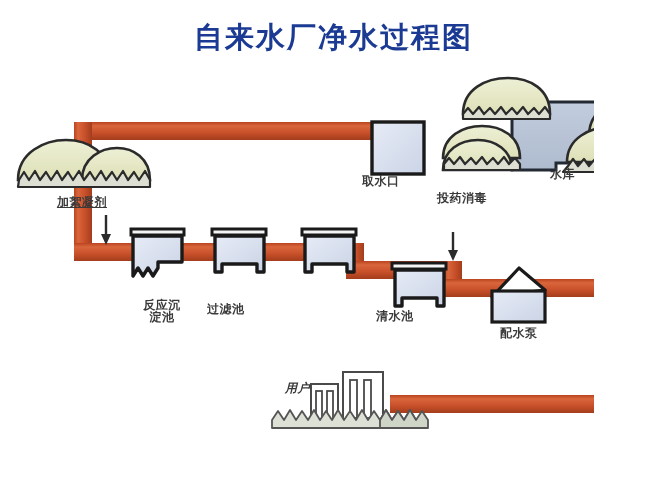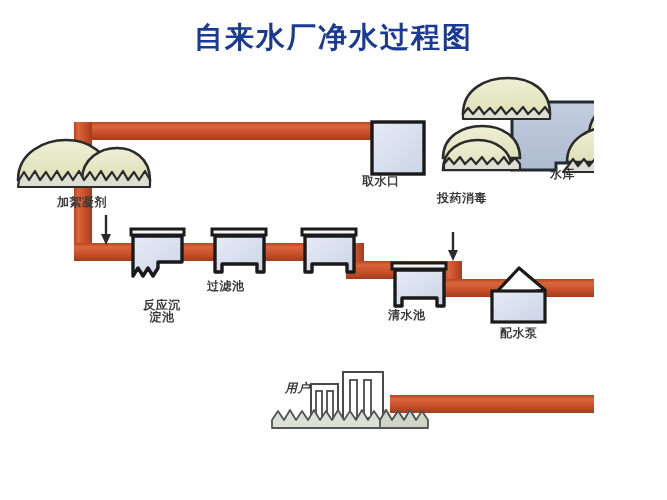--- a/index.html
+++ b/index.html
@@ -186,31 +186,31 @@
 
       <path d="M272 420 l6 -9 l6 9 l6 -10 l6 10 l6 -9 l6 9 l6 -10 l6 10 l6 -9 l6 9 l6 -10 l6 10 l6 -9 l6 9 l6 -10 l6 10 l6 -9 l6 9 l6 -10 l6 10 l6 -9 l6 9 l6 -10 l6 10 v8 h-144 z" fill="#dde0d4" stroke="#555555" stroke-width="1.8" stroke-linejoin="round"></path>
       <path d="M380 420 l6 -10 l6 10 l6 -9 l6 9 l6 -10 l6 10 l6 -9 l6 9 v8 h-48 z" fill="#cfd6c8" stroke="#555555" stroke-width="1.8" stroke-linejoin="round"></path>
     </g>
   </svg>
 
   <div class="lbl" style="left:362px; top:175px;">取水口</div>
 
   <div class="lbl" style="left:550px; top:168px;">水库</div>
 
-  <div class="lbl" style="left:57px; top:196px;">加絮凝剂</div>
+  <div class="lbl" style="left:57px; top:196px;text-decoration:underline;">加絮凝剂</div>
 
   <div class="lbl" style="left:437px; top:192px;">投药消毒</div>
 
   <div class="lbl two-line" style="left:131px; top:299px; width:62px;">
     <span>反应沉</span><br>
     <span>淀池</span>
   </div>
 
-  <div class="lbl" style="left:207px; top:280px;text-align:right;">过滤池</div>
-
-
-  <div class="lbl" style="left:388px; top:310px;font-family:Liberation Mono, monospace;">清水池</div>
+  <div class="lbl" style="left:207px; top:303px;text-align:right;">过滤池</div>
+
+
+  <div class="lbl" style="left:376px; top:310px;">清水池</div>
 
   <div class="lbl" style="left:500px; top:327px;">配水泵</div>
 
   <div class="lbl" style="left:285px; top:382px;font-style:italic;">用户</div>
 
 </div>
 
 </body></html>

